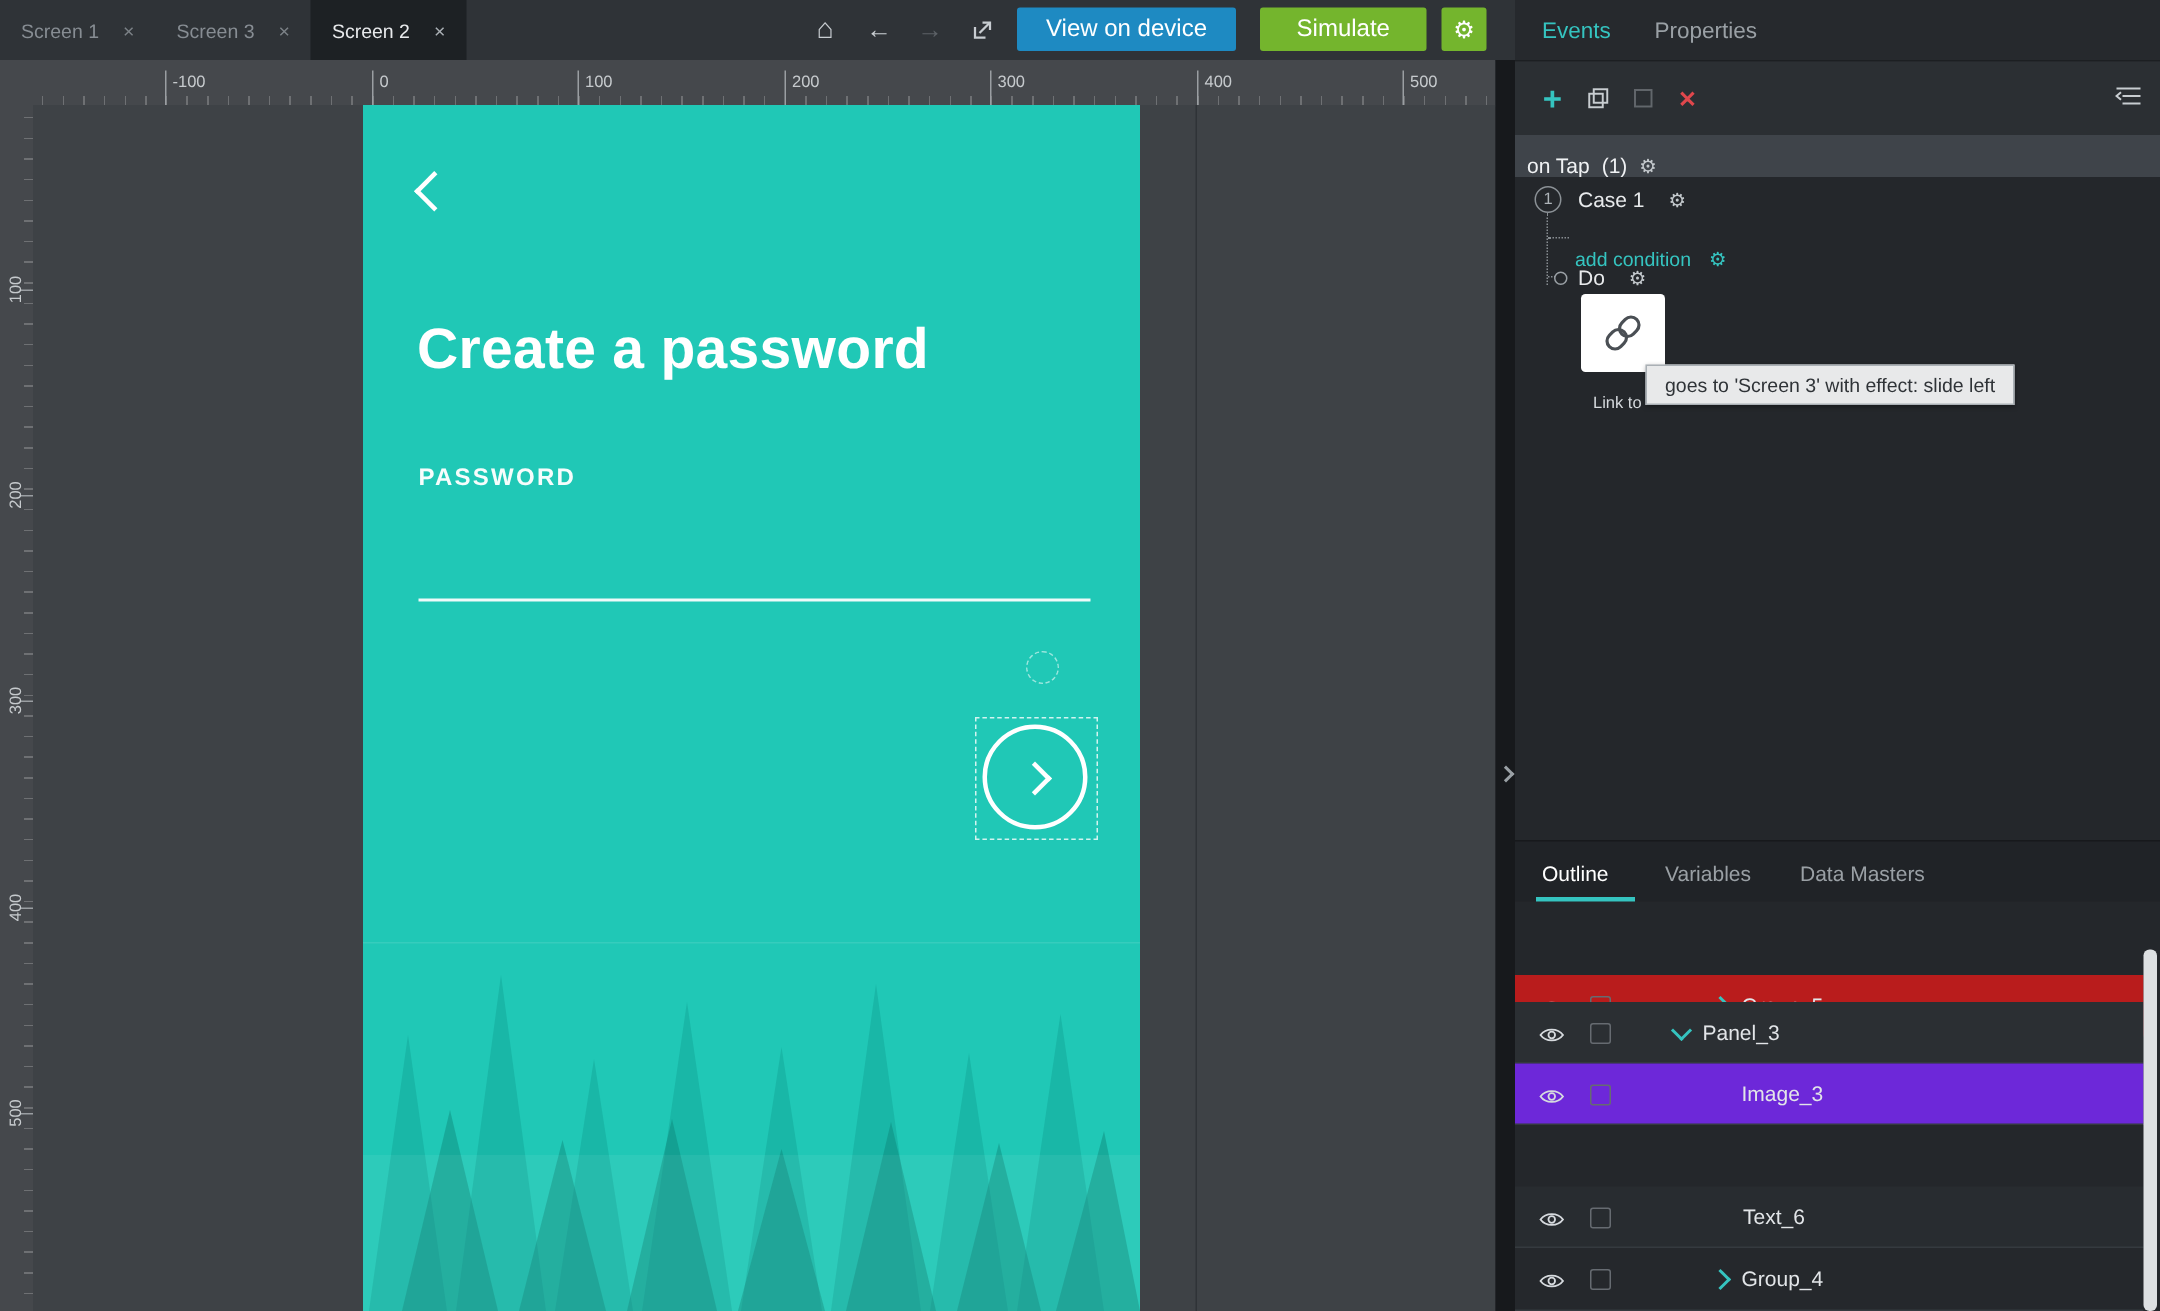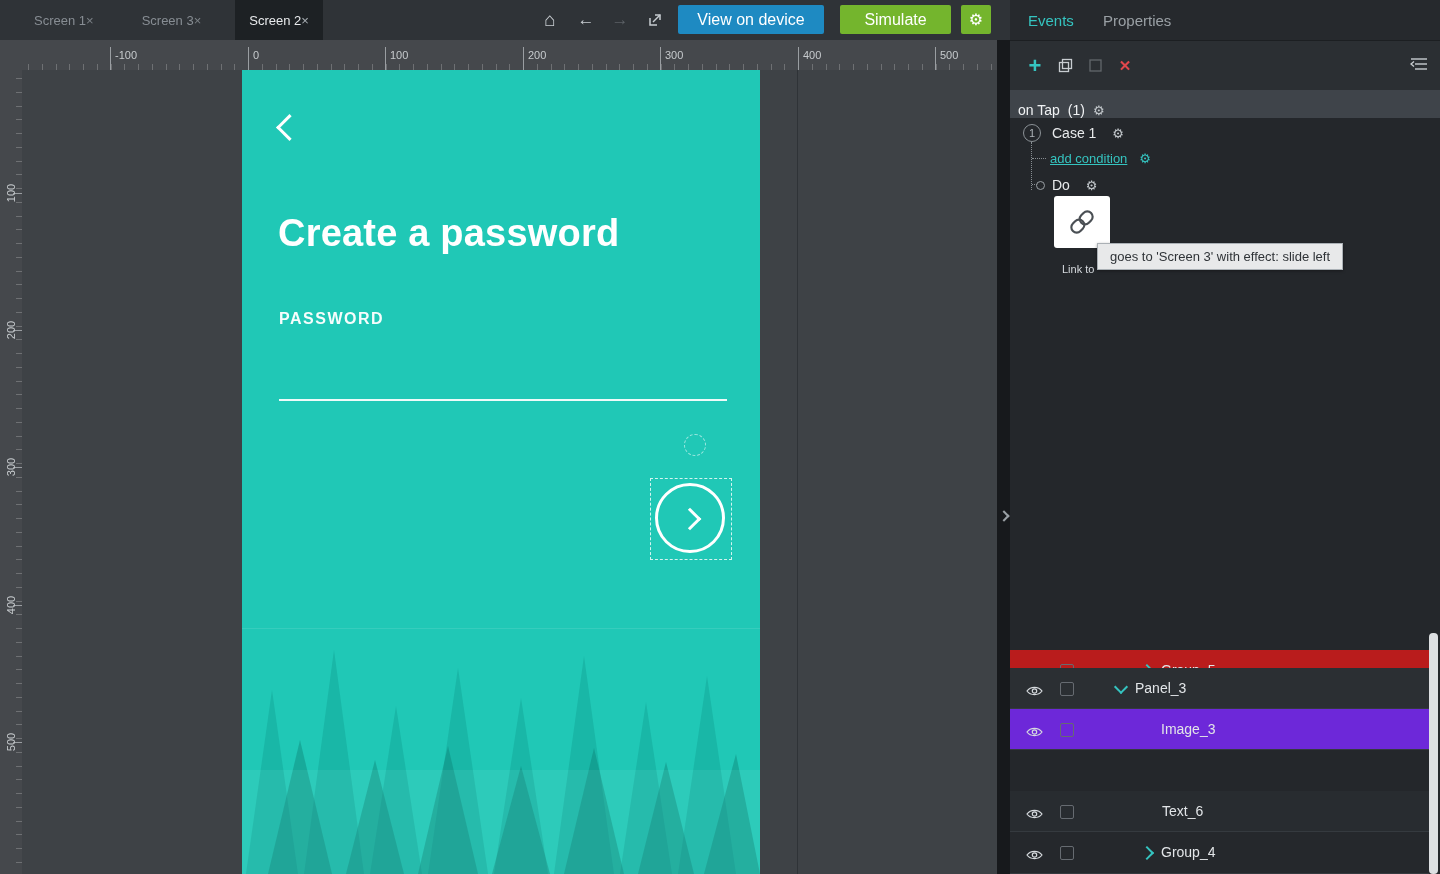--- a/index.html
+++ b/index.html
@@ -3,21 +3,21 @@
 <meta charset="utf-8">
 <style>
   html,body{margin:0;padding:0;}
   .stage{position:relative;width:1440px;height:874px;overflow:hidden;
     background:#26292d;font-family:"Liberation Sans",sans-serif;
     -webkit-font-smoothing:antialiased;}
 
   
   .topbar{position:absolute;left:0;top:0;width:1440px;height:40px;background:#2f3337;border-bottom:1px solid #1c1f22;}
   .tabs{position:absolute;left:0;top:0;height:40px;display:flex;}
-  .tab{height:40px;display:flex;align-items:center;gap:0;padding:0 14px;font-size:13px;color:#878d93;cursor:default;margin-left:20px;}
+  .tab{height:40px;display:flex;align-items:center;gap:16px;padding:0 14px;font-size:13px;color:#878d93;cursor:default;}
   .tab.active{background:#1d2124;color:#e8eaec;}
   .tabx{font-size:13px;color:#7c8287;}
   .tab.active .tabx{color:#aab0b5;}
   .tbicon{position:absolute;top:0;height:40px;display:flex;align-items:center;justify-content:center;width:28px;color:#c8cdd1;font-size:17px;}
   .tbicon.dim{color:#5c6166;}
   .btn{position:absolute;top:5px;height:29px;border-radius:2px;color:#fff;font-size:16px;display:flex;align-items:center;justify-content:center;}
   .btn.blue{background:#1e8ac2;}
   .btn.green{background:#74b52d;}
 
   
@@ -67,21 +67,21 @@
   .gear.teal{color:#35c4c0;}
   .chev{display:inline-block;width:8px;height:8px;border-top:2px solid #35c4c0;border-right:2px solid #35c4c0;}
   .chev.right{transform:rotate(45deg);}
   .chev.down{transform:rotate(135deg);}
   .ontap .chev{position:absolute;right:14px;top:9px;}
   .tree{position:absolute;left:0;top:118px;width:430px;height:442px;background:#24272b;}
   .badge{position:absolute;left:13px;top:6px;width:16px;height:16px;border:1px solid #8b9196;border-radius:50%;color:#aeb4b9;font-size:11px;display:flex;align-items:center;justify-content:center;}
   .dotv{position:absolute;left:21px;top:24px;height:48px;border-left:1px dotted #878d92;}
   .doth{position:absolute;border-top:1px dotted #878d92;}
   .caserow{position:absolute;left:42px;top:7px;font-size:14px;color:#e8eaec;}
-  .addcond{position:absolute;left:40px;top:33px;font-size:13px;color:#35c4c0;text-decoration:underline;}
+  .addcond{position:absolute;left:40px;top:47px;font-size:13px;color:#35c4c0;}
   .dorow{position:absolute;left:42px;top:59px;font-size:14px;color:#e8eaec;}
   .dobullet{position:absolute;left:26px;top:63px;width:7px;height:7px;border:1px solid #9aa0a5;border-radius:50%;background:#24272b;}
   .actionbox{position:absolute;left:44px;top:78px;width:56px;height:52px;background:#fff;border-radius:3px;display:flex;align-items:center;justify-content:center;}
   .linkto{position:absolute;left:52px;top:145px;font-size:11px;color:#d6dade;}
   .tooltip{position:absolute;left:87px;top:125px;background:#e8e9ea;border:1px solid #aab0b5;color:#2f3337;font-size:13px;padding:5px 12px;white-space:nowrap;box-shadow:0 1px 3px rgba(0,0,0,.35);}
 
   .btabs{position:absolute;left:0;top:560px;width:430px;height:40px;background:#202327;border-top:1px solid #17191c;}
   .btab{position:absolute;top:13px;font-size:14px;color:#9aa0a5;}
   .btab.on{color:#fff;}
   .bunder{position:absolute;left:14px;top:37px;width:66px;height:3px;background:#35c4c0;}
@@ -278,20 +278,26 @@
             <rect x="2" y="9" width="13" height="10" rx="5"></rect>
             <rect x="13" y="9" width="13" height="10" rx="5"></rect>
           </g>
         </svg>
       </div>
       <div class="linkto">Link to</div>
 
       <div class="tooltip">goes to 'Screen 3' with effect: slide left</div>
     </div>
 
+    <div class="btabs">
+      <span class="btab on" style="left:18px">Outline</span>
+      <span class="btab" style="left:100px">Variables</span>
+      <span class="btab" style="left:190px">Data Masters</span>
+      <span class="bunder"></span>
+    </div>
 
 
     <div class="orow" style="top:650px;background:#b91c1c">
       <span class="eye">
         <svg width="17" height="12" viewBox="0 0 17 12" fill="none" stroke="#d6dade" stroke-width="1.2">
           <path d="M1 6 C4.5 1.2 12.5 1.2 16 6 C12.5 10.8 4.5 10.8 1 6 Z"></path>
             <circle cx="8.5" cy="6" r="2.2"></circle>
         </svg>
       </span>
       <span class="cb"></span>

